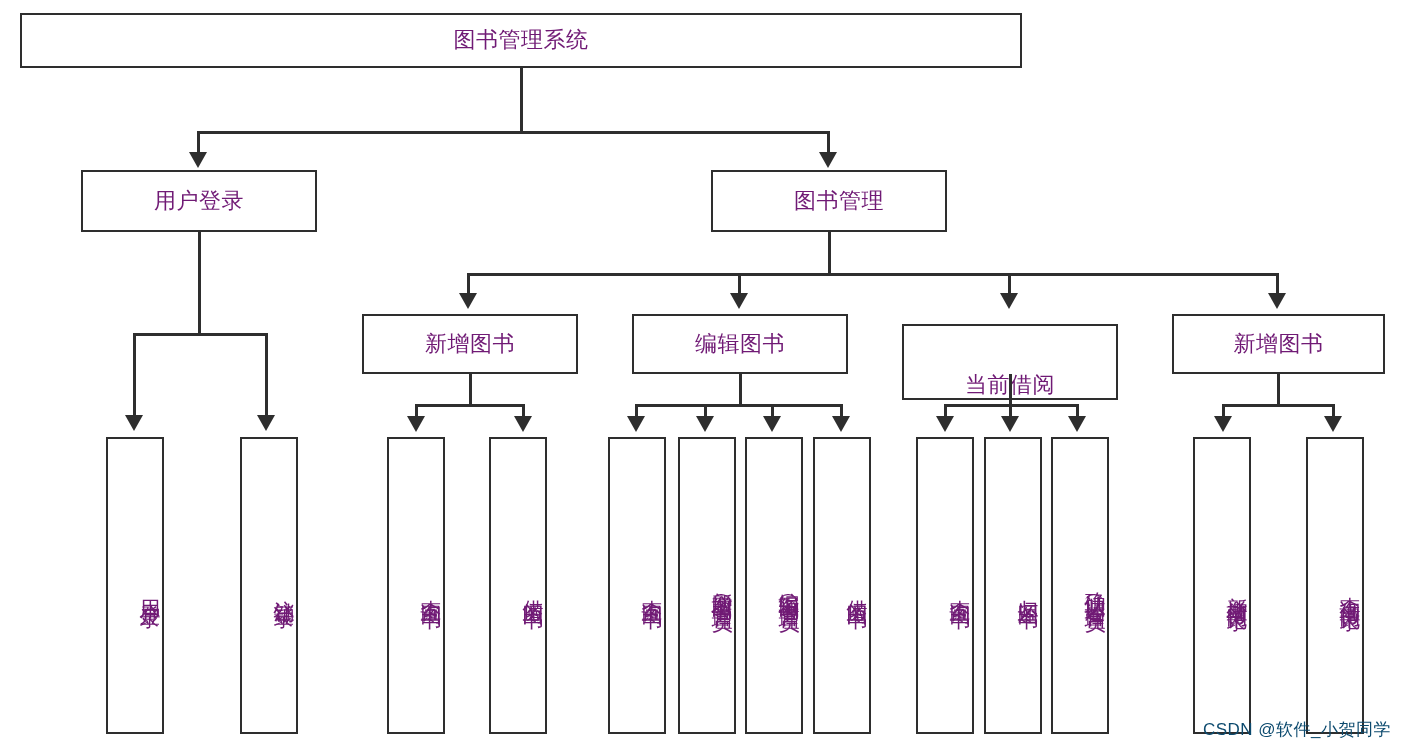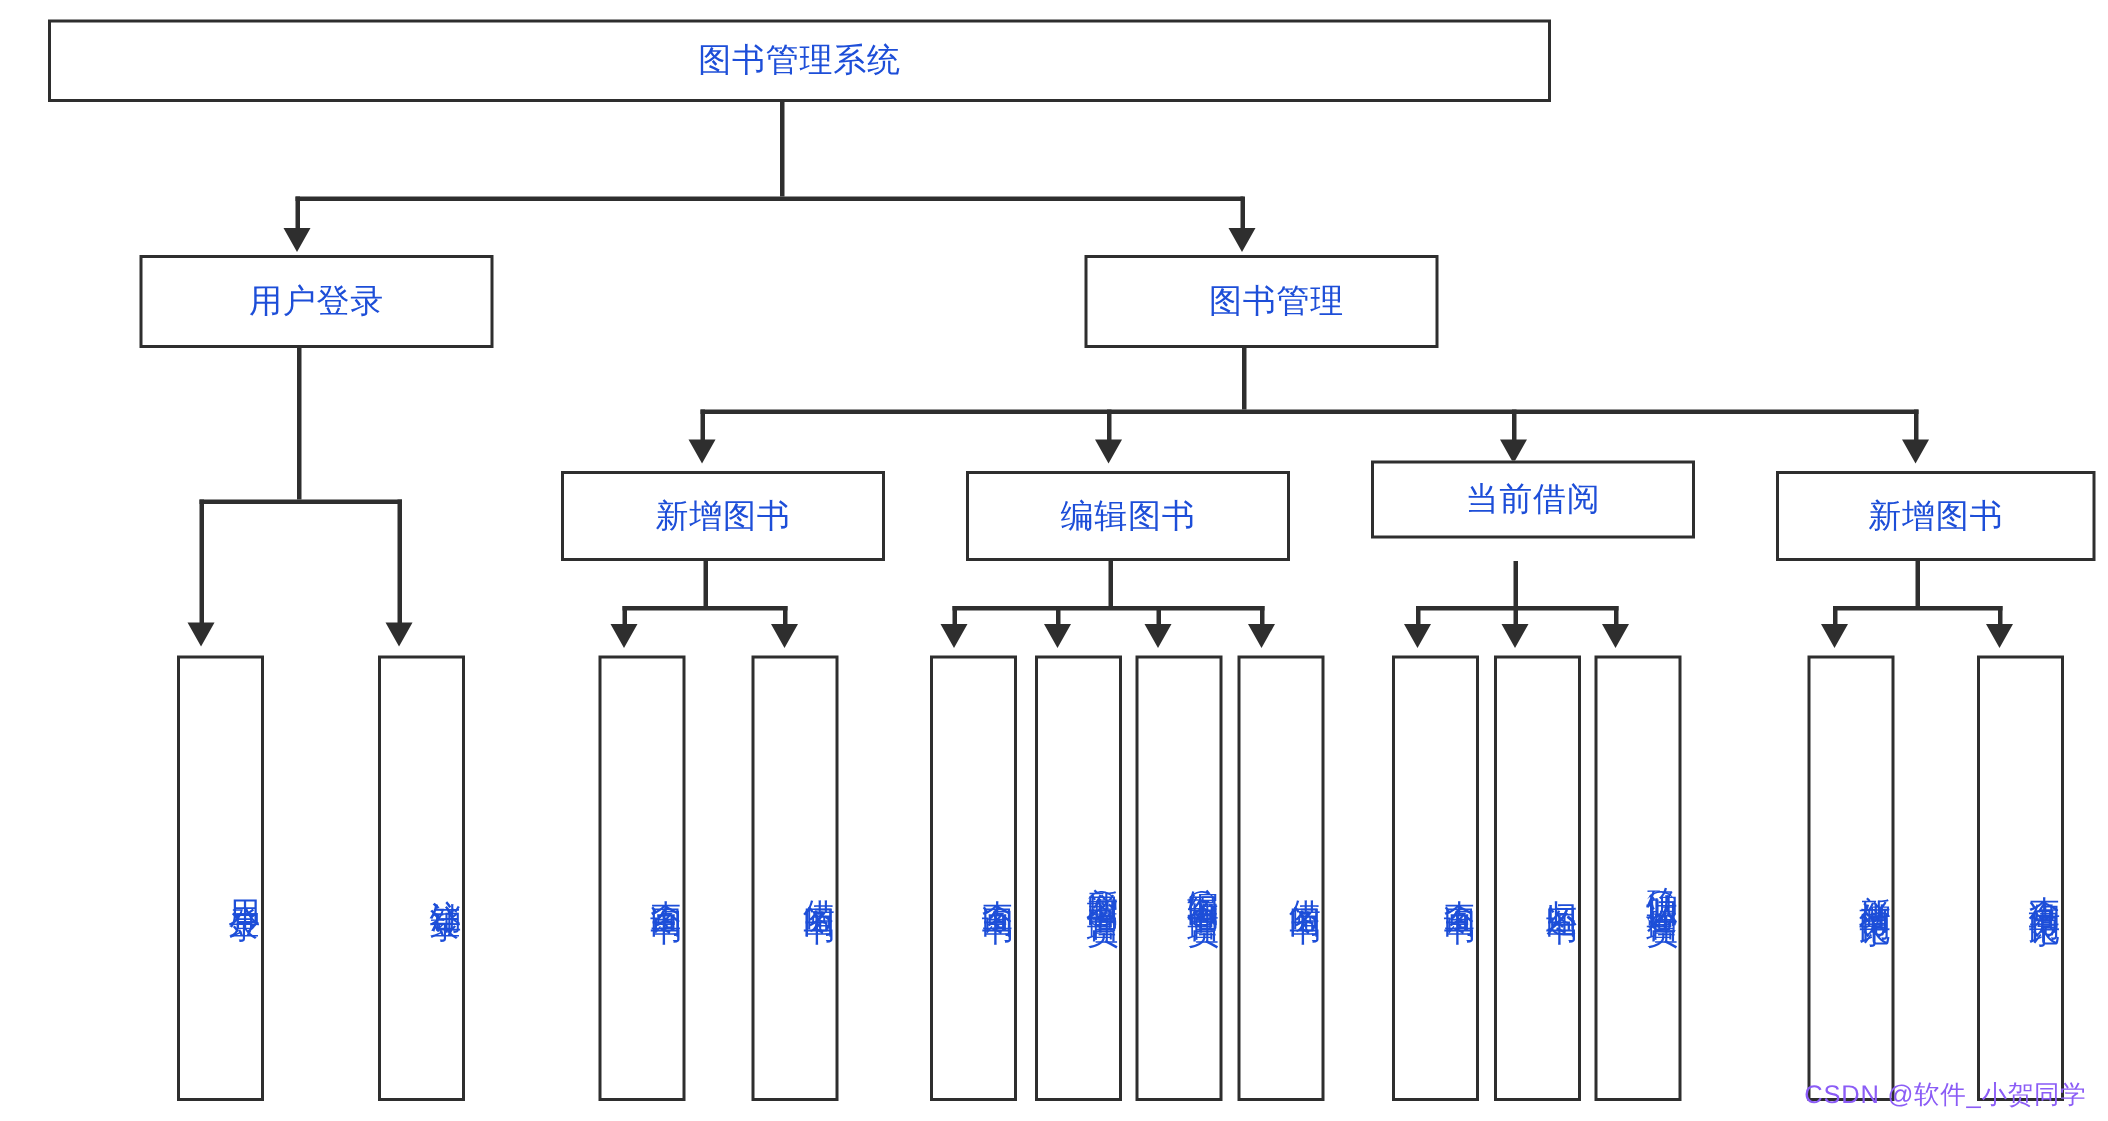--- a/index.html
+++ b/index.html
@@ -18,23 +18,22 @@
     overflow: hidden;
   }
   .node {
     position: absolute;
     box-sizing: border-box;
     border: 2px solid #2e2e2e;
     background: #ffffff;
     display: flex;
     align-items: center;
     justify-content: center;
-    color: #1d4ed8;
+    color: #701a75;
     letter-spacing: 0.5px;
-    margin-left: 12px;
   }
   .node.h {
     font-size: 22px;
     line-height: 1.2;
   }
   .node.v {
     writing-mode: vertical-rl;
     text-orientation: upright;
     font-size: 21px;
     line-height: 1.18;
@@ -60,21 +59,21 @@
     height: 0;
     border-left: 9px solid transparent;
     border-right: 9px solid transparent;
     border-top: 16px solid #2e2e2e;
   }
   #watermark {
     position: absolute;
     right: 14px;
     bottom: 6px;
     font-size: 17px;
-    color: #8b5cf6;
+    color: #0c4a6e;
     letter-spacing: 0.5px;
     white-space: nowrap;
     pointer-events: none;
   }
 </style>
 </head>
 <body>
 
 <div id="canvas">
 
@@ -121,21 +120,21 @@
 
   <div class="conn vline" style="left:1276px; top:273px; width:3px; height:24px;"></div>
   <div class="arrow" style="left:1268px; top:293px;"></div>
 
   <div class="node h" style="left:362px; top:314px; width:216px; height:60px;">
     <span>新增图书</span>
   </div>
   <div class="node h" style="left:632px; top:314px; width:216px; height:60px;">
     <span>编辑图书</span>
   </div>
-  <div class="node h" style="left:902px; top:307px; width:216px; height:52px;">
+  <div class="node h" style="left:902px; top:324px; width:216px; height:76px;align-items:flex-end;">
     <span>当前借阅</span>
   </div>
   <div class="node h" style="left:1172px; top:314px; width:213px; height:60px;">
     <span>新增图书</span>
   </div>
 
   <div class="conn vline" style="left:469px; top:374px; width:3px; height:30px;"></div>
   <div class="conn hline" style="left:415px; top:404px; width:110px; height:3px;"></div>
   <div class="conn vline" style="left:415px; top:404px; width:3px; height:16px;"></div>
   <div class="arrow" style="left:407px; top:416px;"></div>

